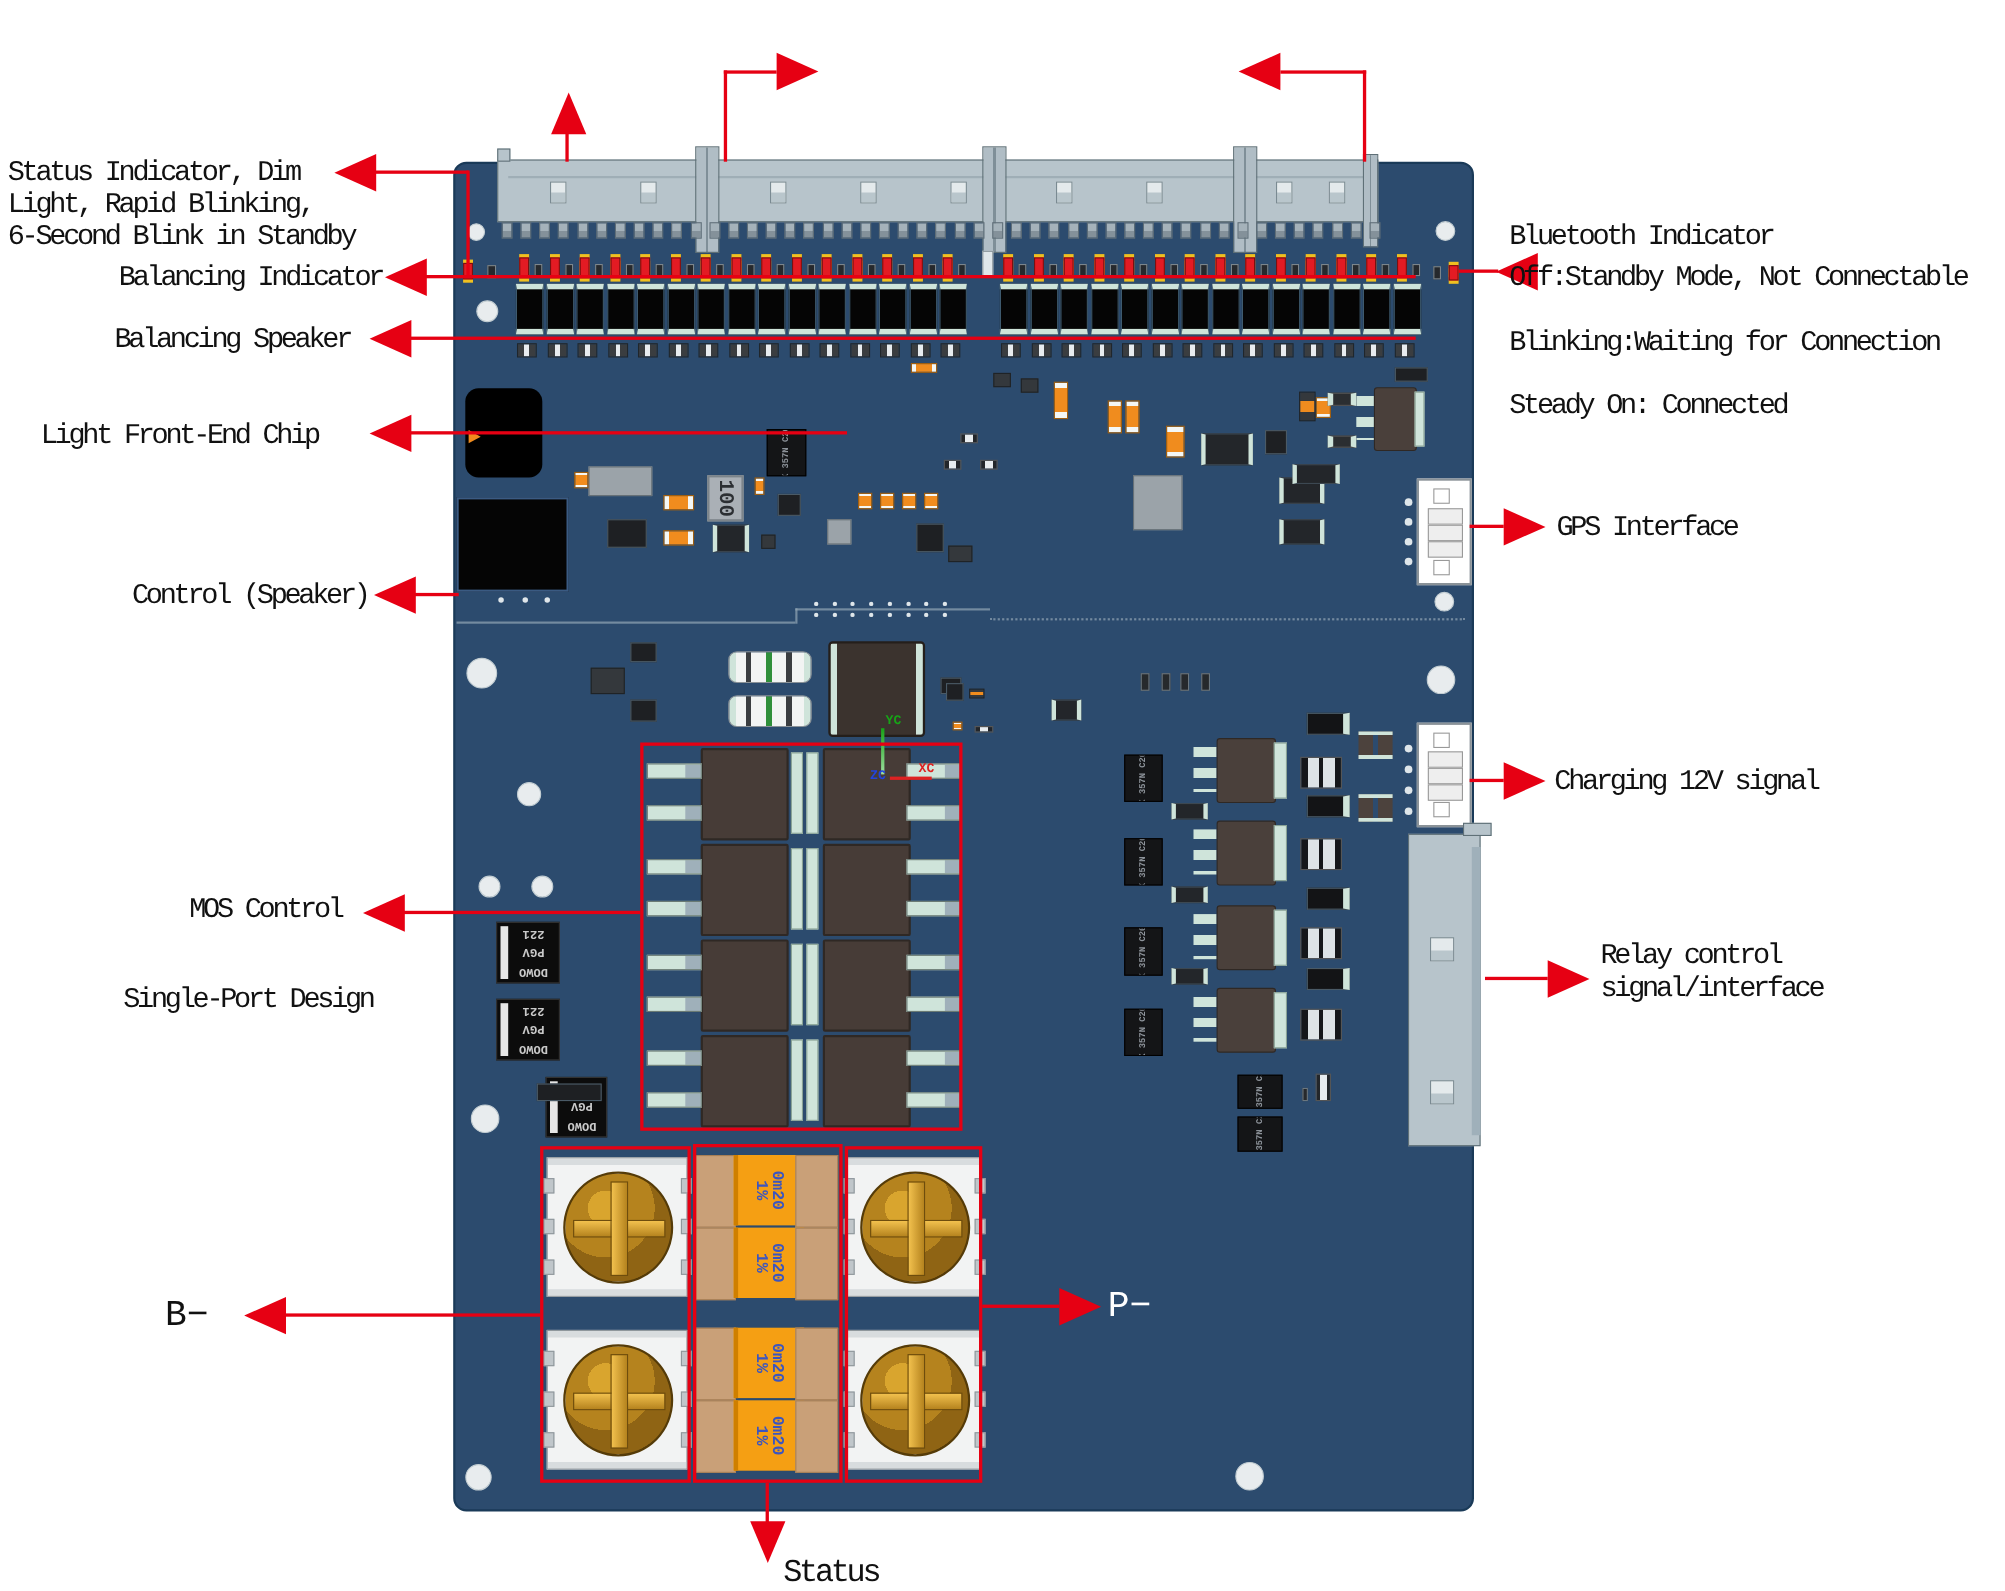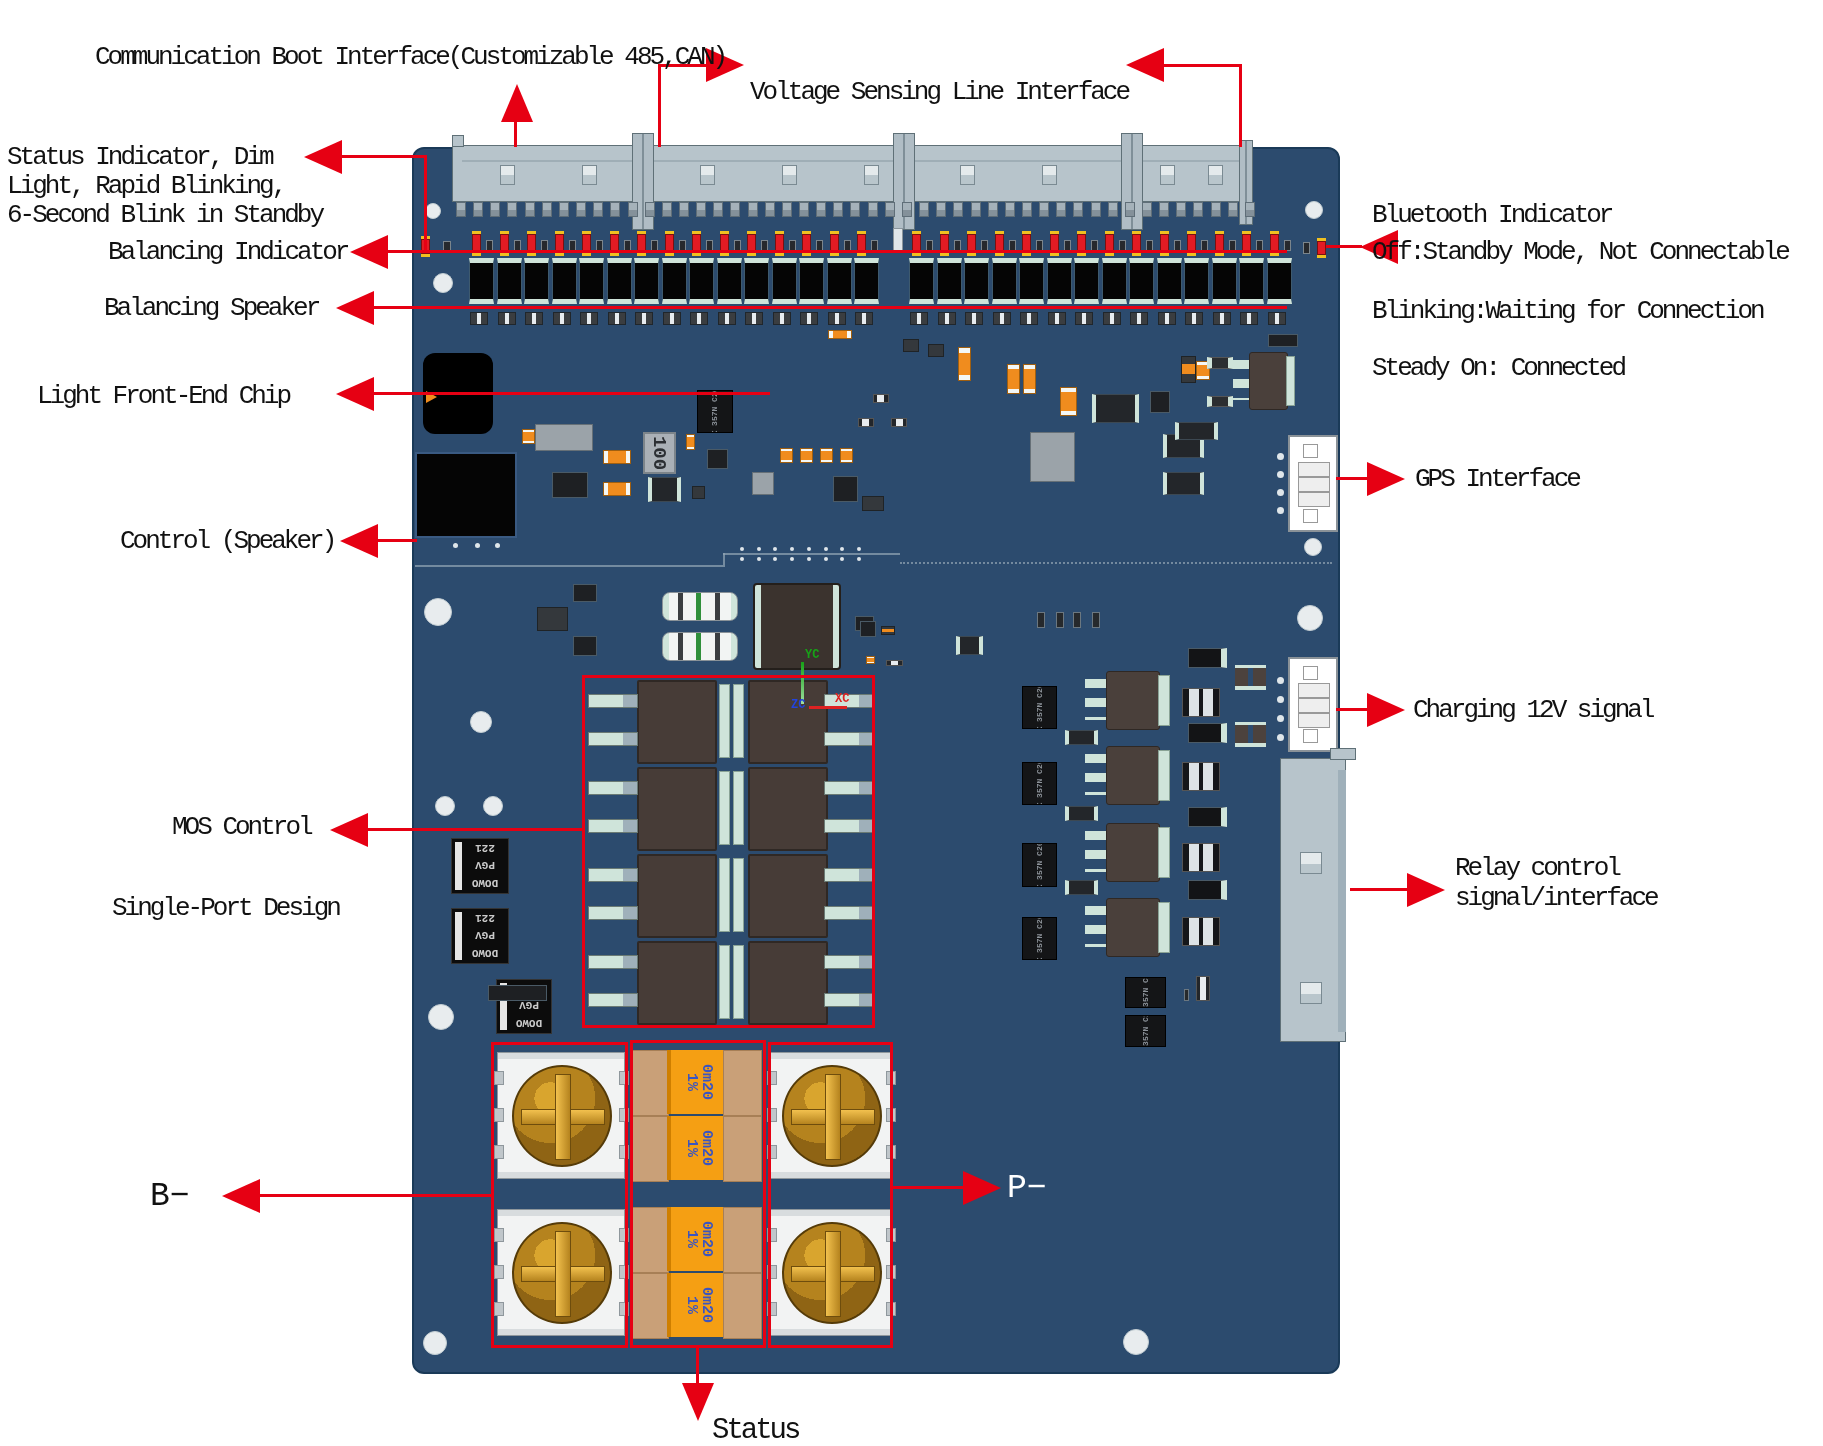--- a/index.html
+++ b/index.html
@@ -193,22 +193,20 @@
 
   <div class="ah left" style="left:222px;top:1179px"></div>
   <div class="rl" style="left:258px;top:1194px;width:233px;height:3px"></div>
 
   <div class="rl" style="left:893px;top:1186px;width:70px;height:3px"></div>
   <div class="ah right" style="left:963px;top:1171px"></div>
 
   <div class="rl" style="left:696px;top:1348px;width:3px;height:37px"></div>
   <div class="ah down" style="left:682px;top:1383px"></div>
 
-  <div class="lbl" style="left:95px;top:57px">Communication Boot Interface(Customizable 485,CAN)</div>
-  <div class="lbl" style="left:750px;top:92px">Voltage Sensing Line Interface</div>
   <div class="lbl" style="left:7px;top:157px">Status Indicator, Dim</div>
   <div class="lbl" style="left:7px;top:186px">Light, Rapid Blinking,</div>
   <div class="lbl" style="left:7px;top:215px">6-Second Blink in Standby</div>
   <div class="lbl" style="left:108px;top:252px">Balancing Indicator</div>
   <div class="lbl" style="left:104px;top:308px">Balancing Speaker</div>
   <div class="lbl" style="left:37px;top:396px">Light Front-End Chip</div>
   <div class="lbl" style="left:120px;top:541px">Control (Speaker)</div>
   <div class="lbl" style="left:1372px;top:215px">Bluetooth Indicator</div>
   <div class="lbl" style="left:1372px;top:311px">Blinking:Waiting for Connection</div>
   <div class="lbl" style="left:1372px;top:252px">Off:Standby Mode, Not Connectable</div>

